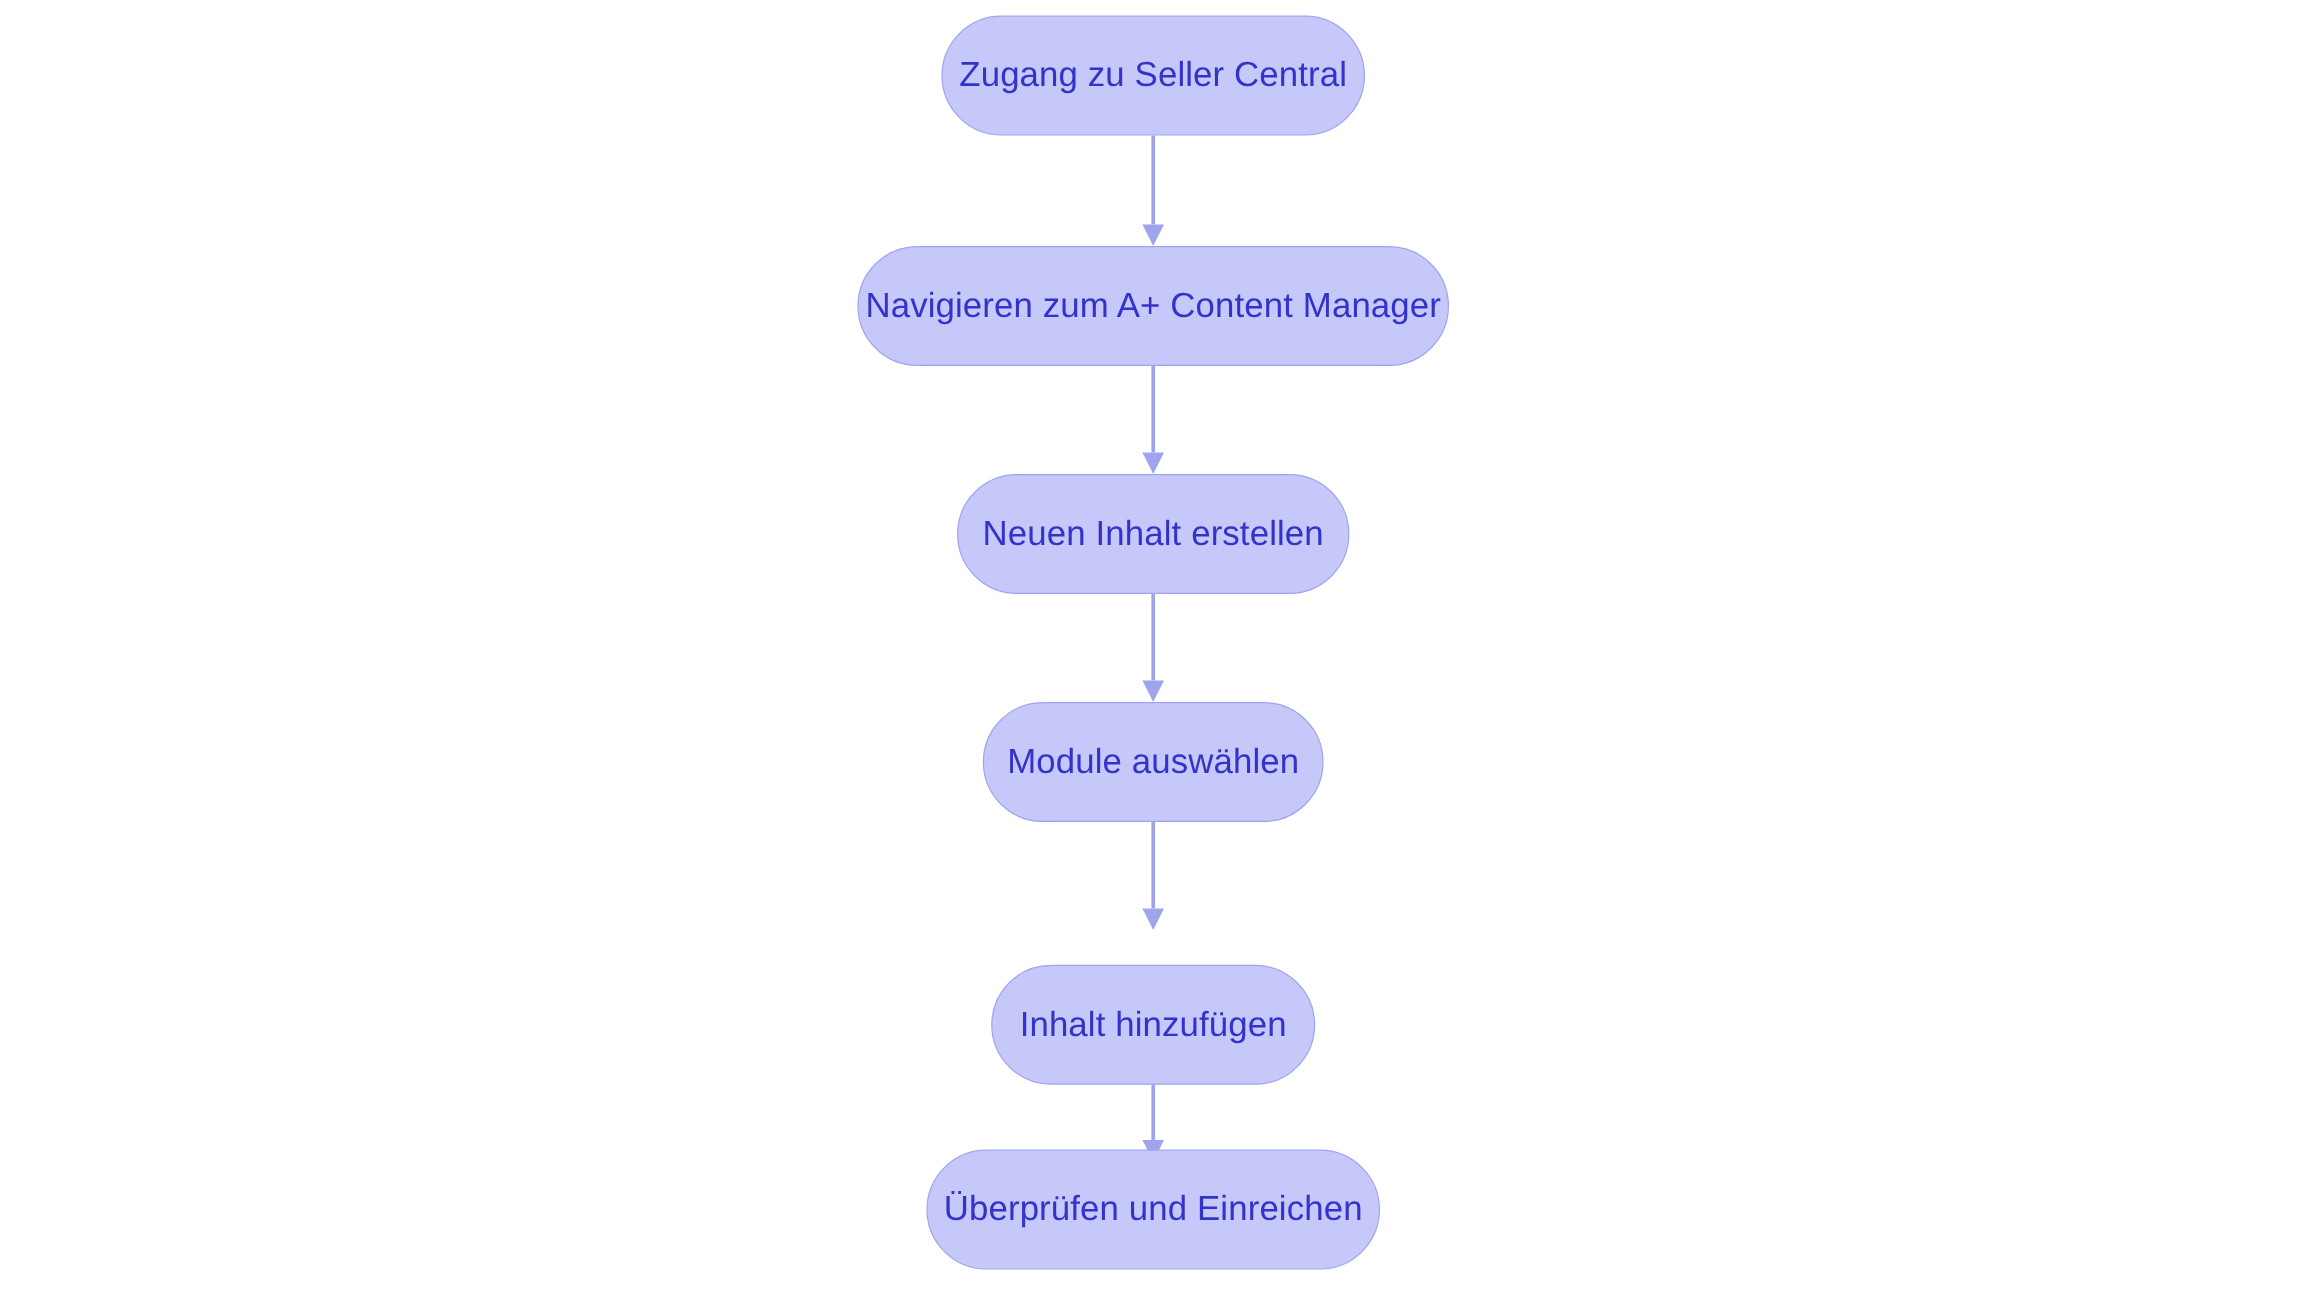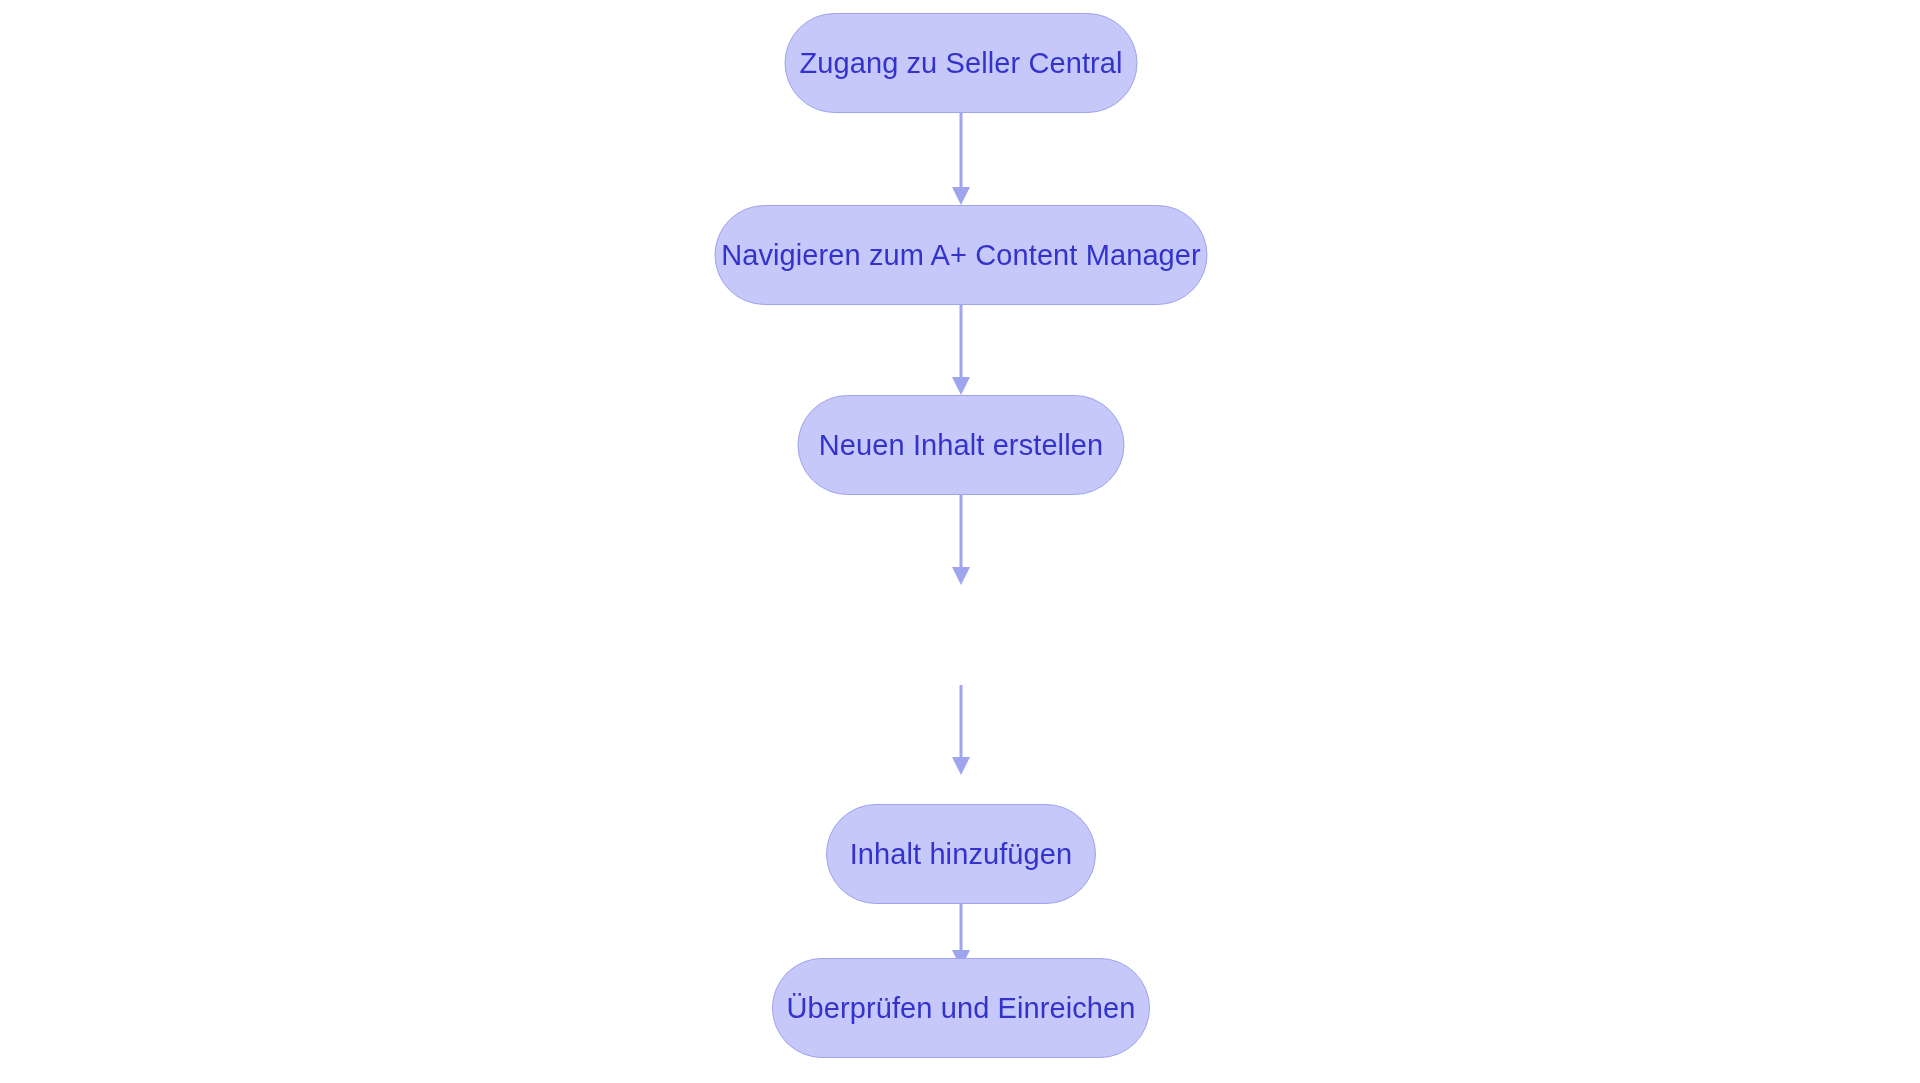--- a/index.html
+++ b/index.html
@@ -109,20 +109,23 @@
   </div>
 
   <div class="flow-node" style="left:961px; top:205px; width:493px;">
     <span class="flow-node-label">Navigieren zum A+ Content Manager</span>
   </div>
 
   <div class="flow-node" style="left:961px; top:395px; width:327px;">
     <span class="flow-node-label">Neuen Inhalt erstellen</span>
   </div>
 
+  <div class="flow-node" style="left:961px; top:585px; width:284px;">
+    <span class="flow-node-label">Module auswählen</span>
+  </div>
 
   <div class="flow-node" style="left:961px; top:804px; width:270px;">
     <span class="flow-node-label">Inhalt hinzufügen</span>
   </div>
 
   <div class="flow-node" style="left:961px; top:958px; width:378px;">
     <span class="flow-node-label">Überprüfen und Einreichen</span>
   </div>
 
 </div>

